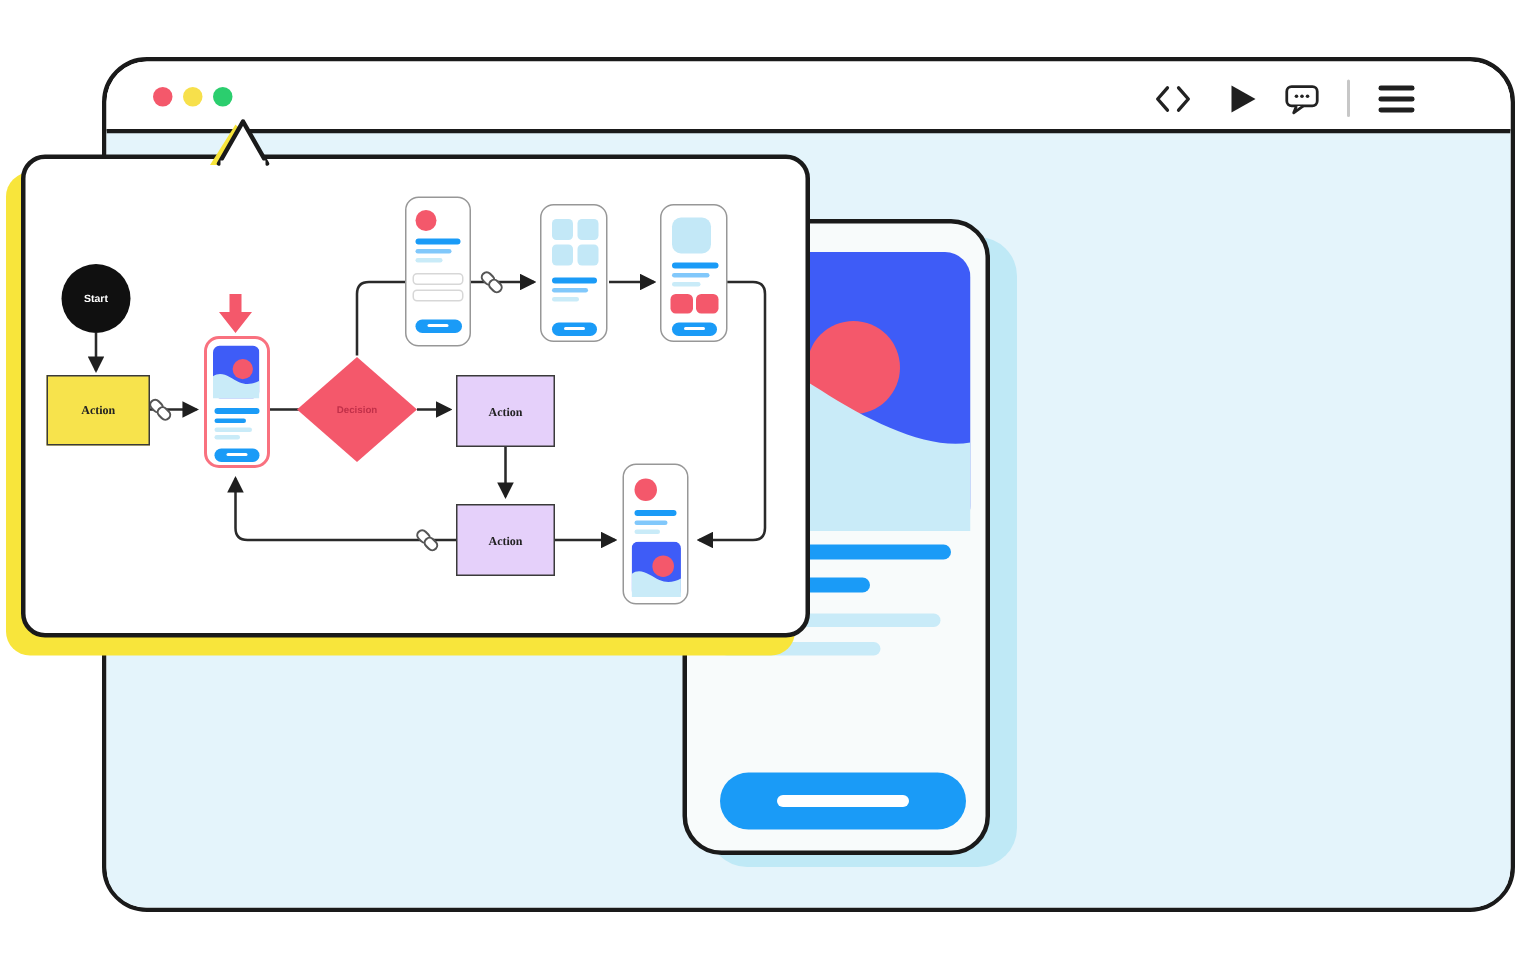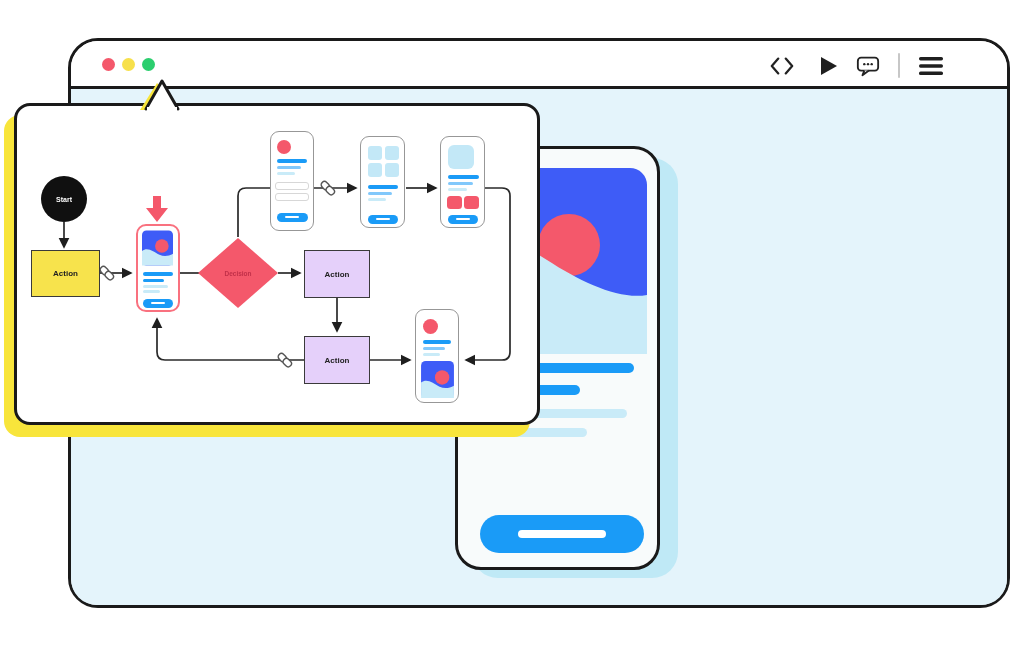--- a/index.html
+++ b/index.html
@@ -39,21 +39,21 @@
   .card-shadow{position:absolute;left:4px;top:115px;width:526px;height:322px;background:#f8e53b;border-radius:16px;z-index:3;}
   .card{position:absolute;left:14px;top:103px;width:526px;height:322px;background:#fff;
         border:3px solid #1a1a1a;border-radius:16px;box-sizing:border-box;z-index:4;}
   .pointer{position:absolute;left:144px;top:76px;width:36px;height:36px;z-index:5;overflow:visible;}
 
   
   .connectors{position:absolute;left:0;top:0;width:520px;height:316px;}
   .node{position:absolute;box-sizing:border-box;display:flex;align-items:center;justify-content:center;}
   .start{left:24px;top:70px;width:46px;height:46px;border-radius:50%;background:#101010;
          color:#fff;font-size:7px;font-weight:600;}
-  .act{border:1.6px solid #3a3a3a;font-size:8px;font-weight:600;color:#222;}
+  .act{border:1.6px solid #3a3a3a;font-size:8px;font-weight:600;color:#222;font-family:Liberation Serif, serif;}
   .act-yellow{left:14px;top:144px;width:69px;height:47px;background:#f7e34c;}
   .act-purple1{left:287px;top:144px;width:66px;height:48px;background:#e5d0fa;}
   .act-purple2{left:287px;top:230px;width:66px;height:48px;background:#e5d0fa;}
   .diamond{left:181px;top:132px;width:80px;height:70px;background:#f4586b;
            clip-path:polygon(50% 0,100% 50%,50% 100%,0 50%);
            font-size:6.5px;font-weight:600;color:#c13049;}
   .red-arrow{position:absolute;left:129px;top:90px;width:22px;height:26px;}
 
   
   .fphone{position:absolute;background:#fff;border:1.4px solid #979797;border-radius:9px;box-sizing:border-box;}

